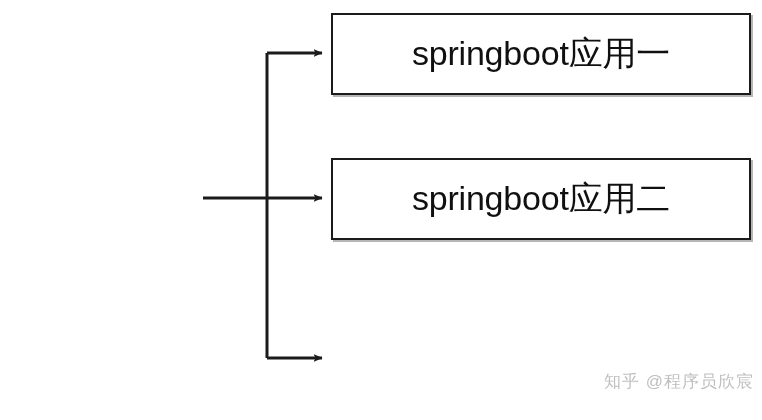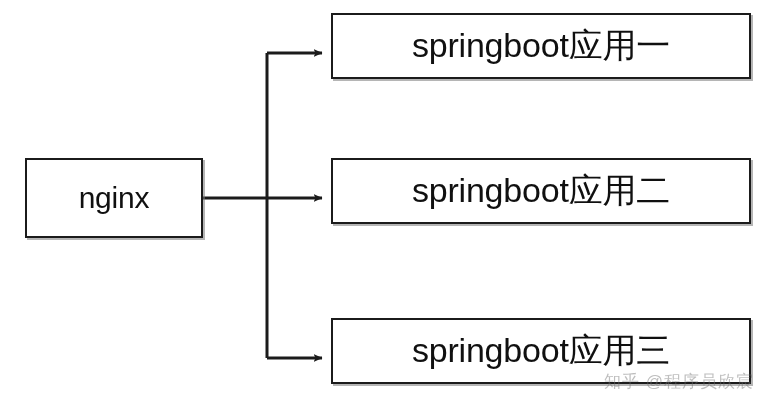--- a/index.html
+++ b/index.html
@@ -34,21 +34,21 @@
   #node-nginx {
     left: 25px;
     top: 158px;
     width: 178px;
     height: 80px;
     font-size: 30px;
   }
   .node-app {
     left: 331px;
     width: 420px;
-    height: 66px;
+    height: 82px;
     font-size: 34px;
   }
   #node-app-1 { top: 13px; }
   #node-app-2 { top: 158px; align-items: center; }
   #node-app-3 { top: 318px; }
 
   #edges {
     position: absolute;
     left: 0;
     top: 0;
@@ -93,32 +93,26 @@
 
     <path d="M267,53 L267,358" fill="none" stroke="#1b1b1b" stroke-width="3"></path>
 
     <path d="M267,53 L322,53" fill="none" stroke="#1b1b1b" stroke-width="3" marker-end="url(#arrowhead)"></path>
 
     <path d="M267,198 L322,198" fill="none" stroke="#1b1b1b" stroke-width="3" marker-end="url(#arrowhead)"></path>
 
     <path d="M267,358 L322,358" fill="none" stroke="#1b1b1b" stroke-width="3" marker-end="url(#arrowhead)"></path>
   </svg>
 
-  <div class="node" id="node-nginx">
-    <span>nginx</span>
-  </div>
 
   <div class="node node-app" id="node-app-1">
     <span>springboot应用一</span>
   </div>
 
   <div class="node node-app" id="node-app-2">
     <span>springboot应用二</span>
   </div>
 
-  <div class="node node-app" id="node-app-3">
-    <span>springboot应用三</span>
-  </div>
 
   <div class="watermark" id="watermark-zhihu">知乎 @程序员欣宸</div>
 
 
 </div>
 
 </body></html>

